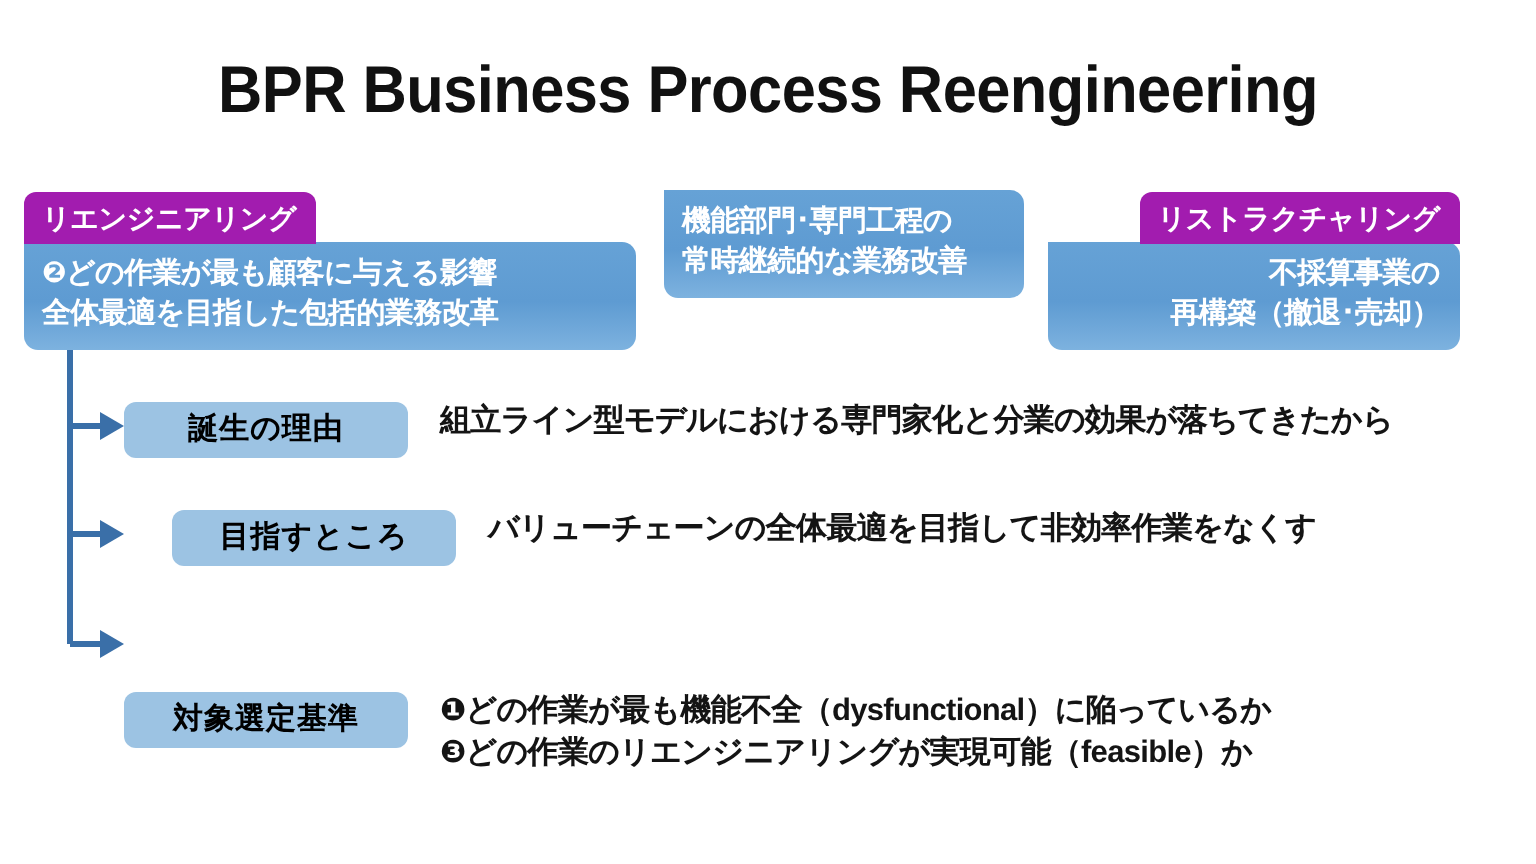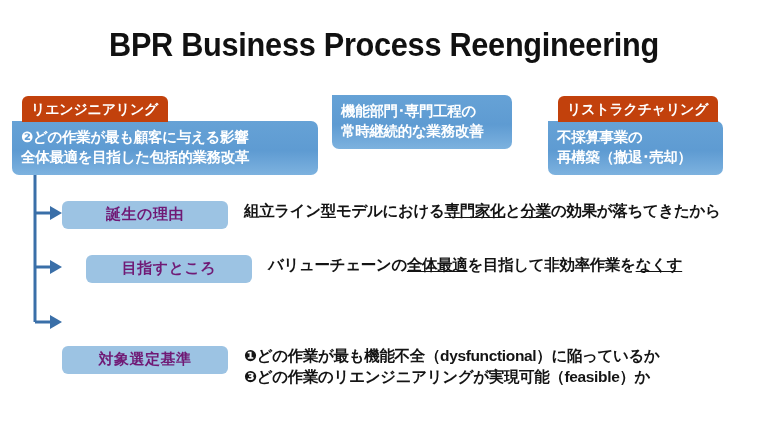--- a/index.html
+++ b/index.html
@@ -33,55 +33,54 @@
   }
 
   
   .concept-box {
     position: absolute;
     top: 96px;
   }
   .concept-tab {
     position: relative;
     display: inline-block;
-    background: #c2410c;
+    background: #a21caf;
     color: #ffffff;
     font-size: 14px;
     font-weight: bold;
     line-height: 1;
     padding: 6px 10px 6px 9px;
     border-radius: 6px 6px 0 0;
     white-space: nowrap;
     z-index: 2;
     letter-spacing: -0.2px;
-    margin-left: 10px;
   }
   .concept-body {
     position: relative;
     margin-top: -1px;
     background: linear-gradient(180deg, #66A2D6 0%, #5E9BD2 55%, #7DB2DF 100%);
     color: #ffffff;
     border-radius: 0 7px 7px 7px;
     padding: 6px 10px 8px 9px;
     font-size: 14.5px;
     font-weight: bold;
     line-height: 1.38;
     letter-spacing: -0.3px;
     box-sizing: border-box;
     z-index: 1;
   }
   .concept-body .line { white-space: nowrap; display: block; }
 
   #concept-0 { left: 12px;  width: 306px; }
   #concept-1 { left: 332px; width: 216px; }
-  #concept-2 { left: 548px; width: 206px; }
+  #concept-2 { left: 524px; width: 206px; text-align: right; }
 
   #concept-0 .concept-body { width: 306px; }
   #concept-1 .concept-body { width: 180px; }
-  #concept-2 .concept-body { width: 175px; }
+  #concept-2 .concept-body { width: 206px; }
 
   
   #connector-svg {
     position: absolute;
     left: 0;
     top: 0;
     width: 768px;
     height: 432px;
     pointer-events: none;
   }
@@ -92,42 +91,42 @@
     left: 62px;
     display: flex;
     align-items: flex-start;
   }
   #row-0 { top: 201px; }
   #row-1 { top: 255px; margin-left: 24px; }
   #row-2 { top: 309px; margin-top: 37px; }
 
   .row-pill {
     flex: 0 0 auto;
-    width: 166px;
+    width: 142px;
     background: #9CC3E3;
-    color: #701a75;
+    color: #000000;
     border-radius: 6px;
     font-size: 15px;
     font-weight: bold;
     text-align: center;
     padding: 4px 0 5px 0;
     letter-spacing: 0.5px;
     box-sizing: border-box;
   }
   .row-text {
     margin-left: 16px;
     font-size: 15.5px;
     font-weight: bold;
     line-height: 1.22;
     color: #141414;
     letter-spacing: -0.35px;
     white-space: nowrap;
     padding-top: 1px;
   }
-  .row-text .u { text-decoration: underline; text-underline-offset: 1px; text-align: right; }
+  .row-text .u { text-underline-offset: 1px; text-align: right; }
   .row-text .bullet-line { display: block; margin-bottom: 2px; }
 </style>
 </head>
 <body>
 
 <div id="slide-title">BPR Business Process Reengineering</div>
 
 <svg id="connector-svg" viewBox="0 0 768 432">
 
   <path d="M 35 168 L 35 322" stroke="#3A6FA8" stroke-width="3" fill="none"></path>

